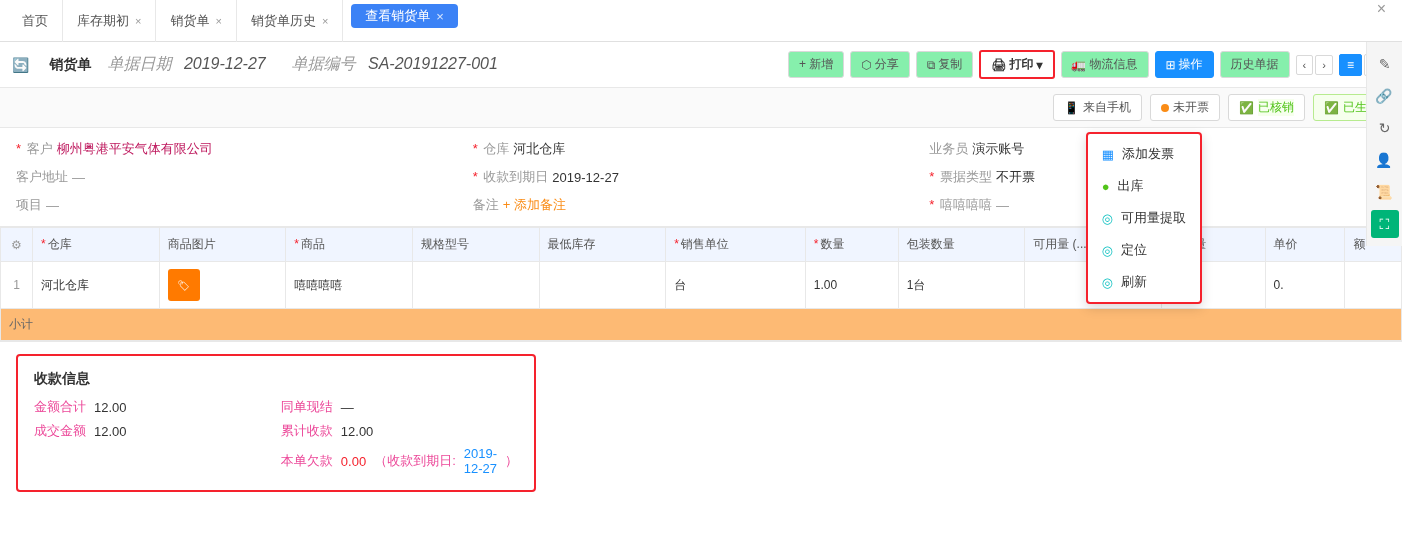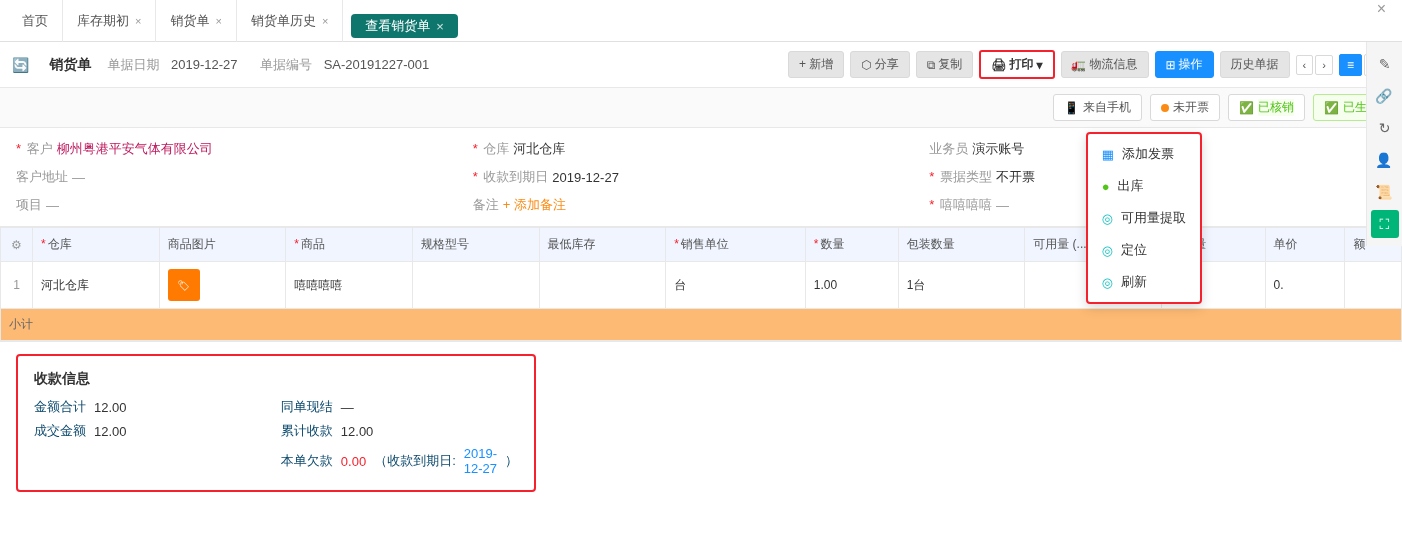--- a/index.html
+++ b/index.html
@@ -13,22 +13,22 @@
     }
     .tab-item {
       display: flex; align-items: center; padding: 0 14px; height: 42px;
       cursor: pointer; font-size: 13px; color: #555; border-right: 1px solid #e8e8e8;
       white-space: nowrap;
     }
     .tab-item .tab-close {
       margin-left: 6px; color: #999; font-size: 11px; cursor: pointer;
     }
     .tab-item-highlight {
-      background: #0f766e; color: #fff !important; border-radius: 4px;
-      padding: 0 14px; height: 24px; margin: 14px 8px;
+      background: #3b82f6; color: #fff !important; border-radius: 4px;
+      padding: 0 14px; height: 24px; margin: 4px 8px;
       display: flex; align-items: center; cursor: pointer;
     }
     .tab-item-highlight .tab-close { margin-left: 6px; color: rgba(255,255,255,0.8); }
     .close-btn-top {
       margin-left: auto; cursor: pointer; font-size: 16px; color: #999; padding: 0 8px;
     }
 
     
     .main-content {
       background: #fff; margin: 0; padding: 0;
@@ -38,29 +38,29 @@
 
     
     .toolbar {
       display: flex; align-items: center; padding: 8px 12px;
       border-bottom: 1px solid #e8e8e8; background: #fff; gap: 8px;
       flex-wrap: wrap;
     }
     .doc-info { display: flex; align-items: center; gap: 16px; flex: 1; }
     .doc-icon { color: #1890ff; font-size: 14px; margin-right: 4px; }
     .doc-title { font-weight: bold; font-size: 14px; color: #333; }
-    .doc-meta { font-size: 13px; color: #555; }
+    .doc-meta { font-size: 16px; color: #555; font-style: italic; }
     .doc-meta span { margin-right: 8px; }
     .doc-meta .label { color: #999; }
 
     .toolbar-actions { display: flex; align-items: center; gap: 6px; }
     .btn {
       display: flex; align-items: center; gap: 3px;
       padding: 4px 10px; border: 1px solid #d9d9d9; border-radius: 3px;
-      cursor: pointer; background: #e5e5e5; font-size: 12px; color: #555;
+      cursor: pointer; background: #86efac; font-size: 12px; color: #555;
       white-space: nowrap;
     }
     .btn-primary { background: #1890ff; color: #fff; border-color: #1890ff; }
 
     
     .status-bar {
       display: flex; align-items: center; padding: 6px 12px;
       background: #fafafa; border-bottom: 1px solid #e8e8e8; gap: 8px;
       justify-content: flex-end;
     }
@@ -113,21 +113,21 @@
     .product-img { width: 32px; height: 32px; background: #ff7a00; border-radius: 3px; display: flex; align-items: center; justify-content: center; color: #fff; font-size: 10px; }
 
     
     .summary-box {
       margin: 12px 16px; border: 2px solid #f5222d; border-radius: 4px;
       padding: 14px 16px; max-width: 520px; background: #fff;
     }
     .summary-title { font-weight: bold; font-size: 14px; margin-bottom: 10px; }
     .summary-grid { display: grid; grid-template-columns: 1fr 1fr; gap: 6px 20px; }
     .summary-row { display: flex; align-items: center; gap: 8px; font-size: 13px; }
-    .summary-label { color: #0c4a6e; white-space: nowrap; text-align: right; }
+    .summary-label { color: #ec4899; white-space: nowrap; text-align: right; }
     .summary-value { color: #333; }
     .summary-value-red { color: #f5222d; }
     .summary-value-date { color: #1890ff; }
 
     
     .right-sidebar {
       position: absolute; right: 0; top: 0; width: 36px;
       background: #f5f5f5; border-left: 1px solid #e8e8e8;
       display: flex; flex-direction: column; align-items: center;
       padding: 8px 0; gap: 4px;

